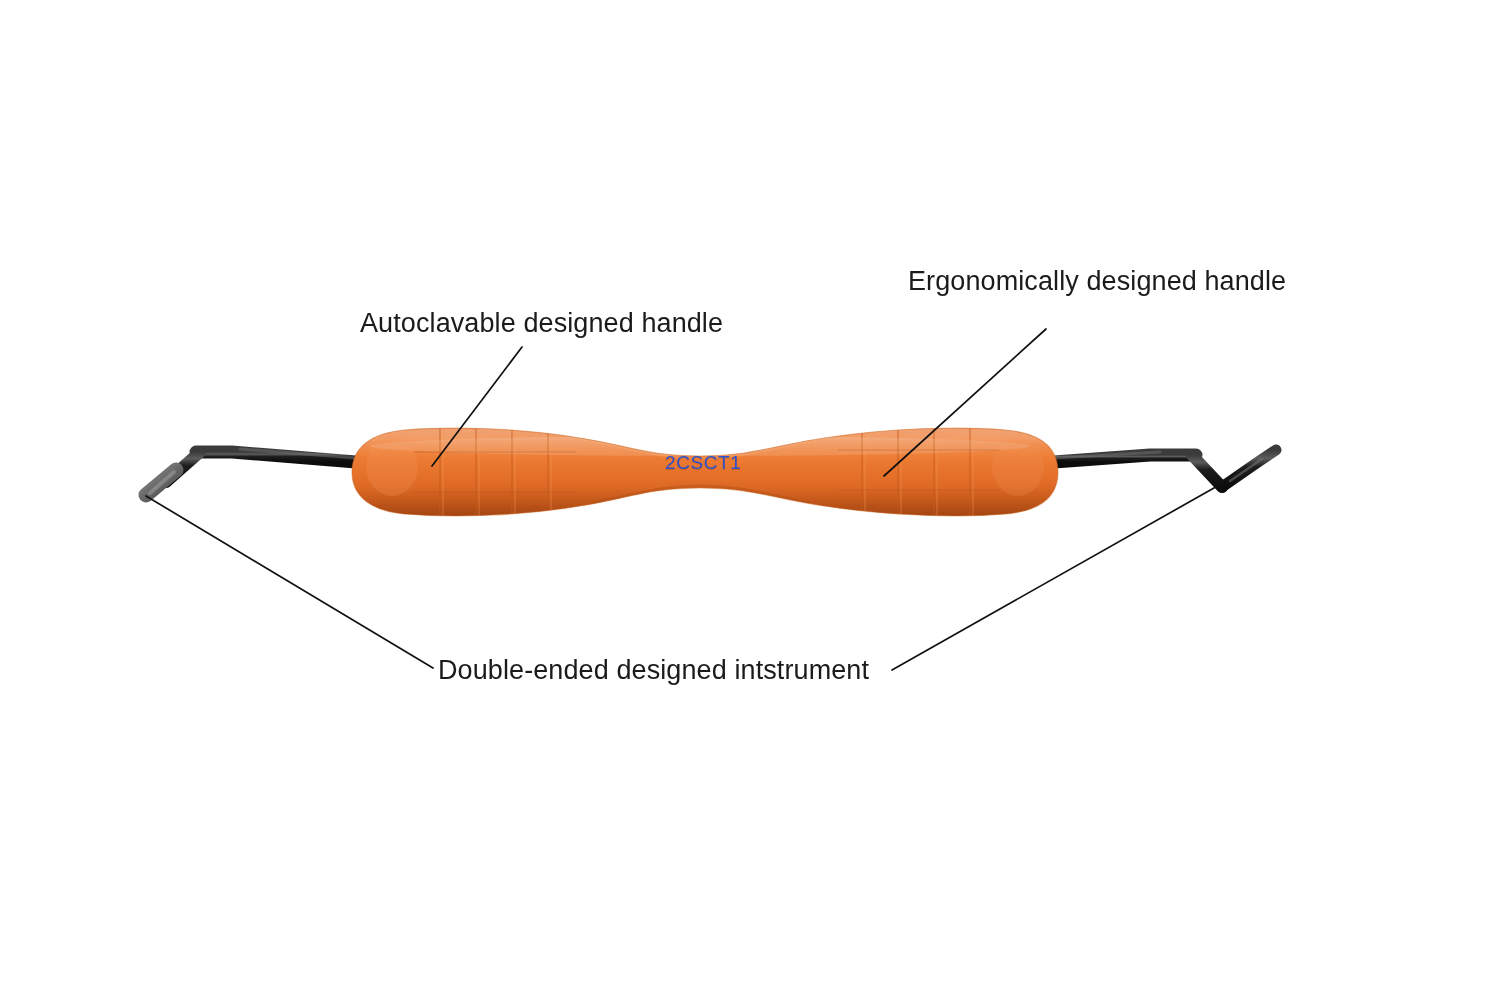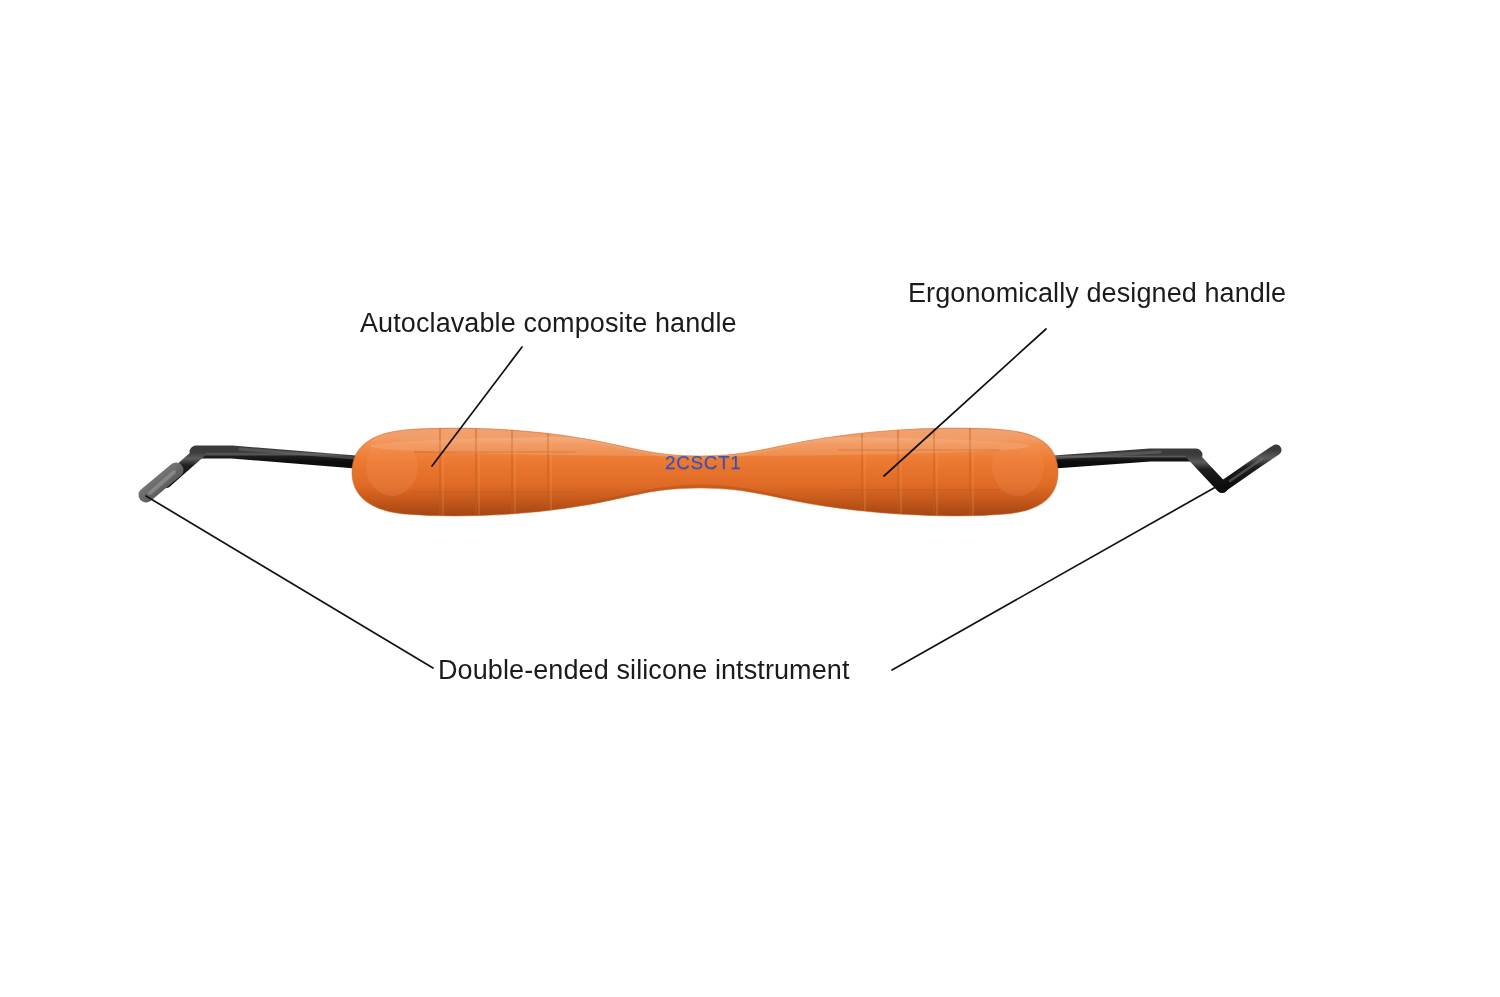--- a/index.html
+++ b/index.html
@@ -20,21 +20,21 @@
     position: absolute;
     color: #1b1b1b;
     font-family: "Liberation Sans", sans-serif;
     font-size: 27px;
     font-weight: 400;
     letter-spacing: 0.1px;
     white-space: nowrap;
     line-height: 1.15;
   }
   #label-autoclavable { left: 360px; top: 308px; }
-  #label-ergonomic    { left: 908px; top: 266px; margin-top: 12px; }
+  #label-ergonomic    { left: 908px; top: 266px; }
   #label-double-ended { left: 438px; top: 655px; }
 
   #diagram-svg {
     position: absolute;
     left: 0;
     top: 0;
     width: 1500px;
     height: 997px;
   }
   .product-code {
@@ -215,19 +215,19 @@
     <g stroke="#111111" stroke-width="1.7" fill="none" stroke-linecap="round">
       <line x1="522" y1="347" x2="432" y2="466"></line>
       <line x1="1046" y1="329" x2="884" y2="476"></line>
       <line x1="146" y1="496" x2="433" y2="668"></line>
       <line x1="892" y1="670" x2="1221" y2="484"></line>
     </g>
   </svg>
 
   <div class="product-code">2CSCT1</div>
 
-  <div class="annotation-label" id="label-autoclavable">Autoclavable composite handle</div>
+  <div class="annotation-label" id="label-autoclavable">Autoclavable designed handle</div>
 
   <div class="annotation-label" id="label-ergonomic">Ergonomically designed handle</div>
 
-  <div class="annotation-label" id="label-double-ended">Double-ended silicone intstrument</div>
+  <div class="annotation-label" id="label-double-ended">Double-ended designed intstrument</div>
 
 </div>
 
 </body></html>

